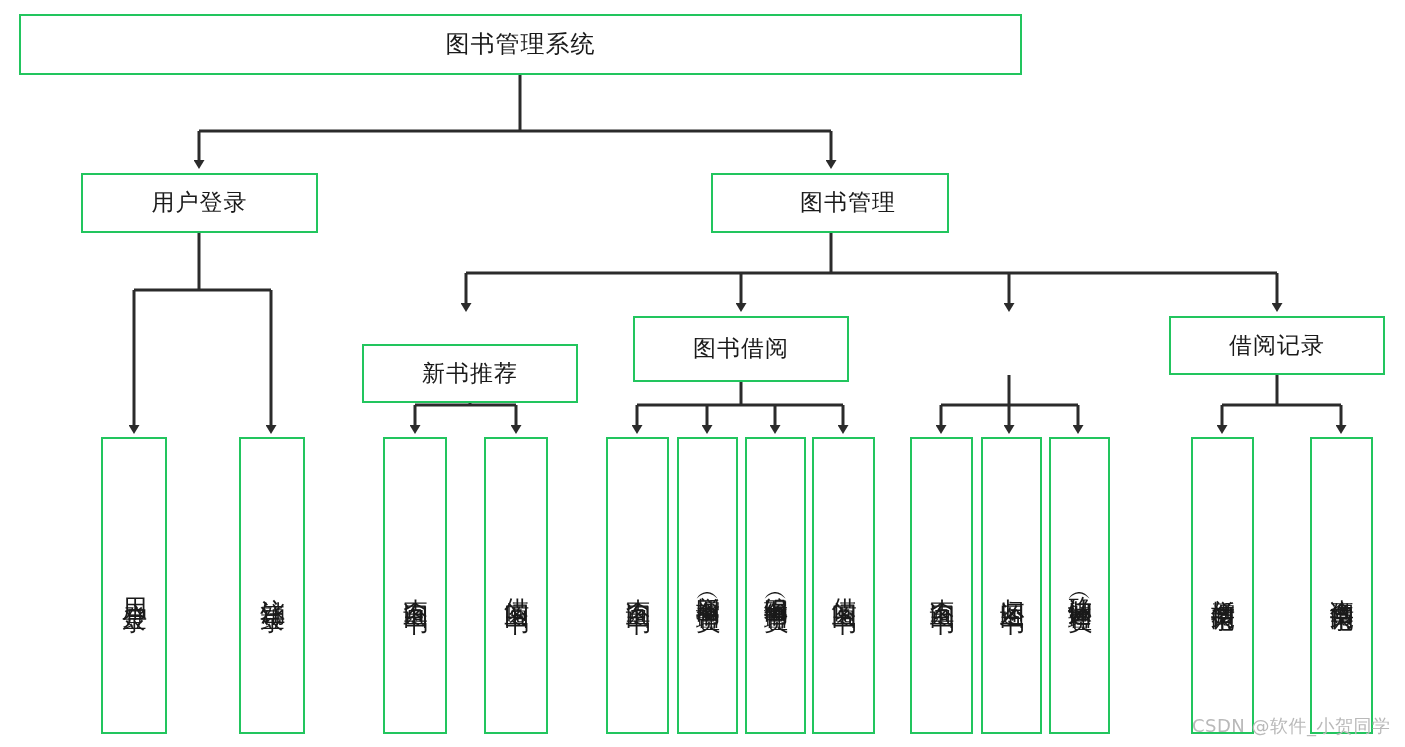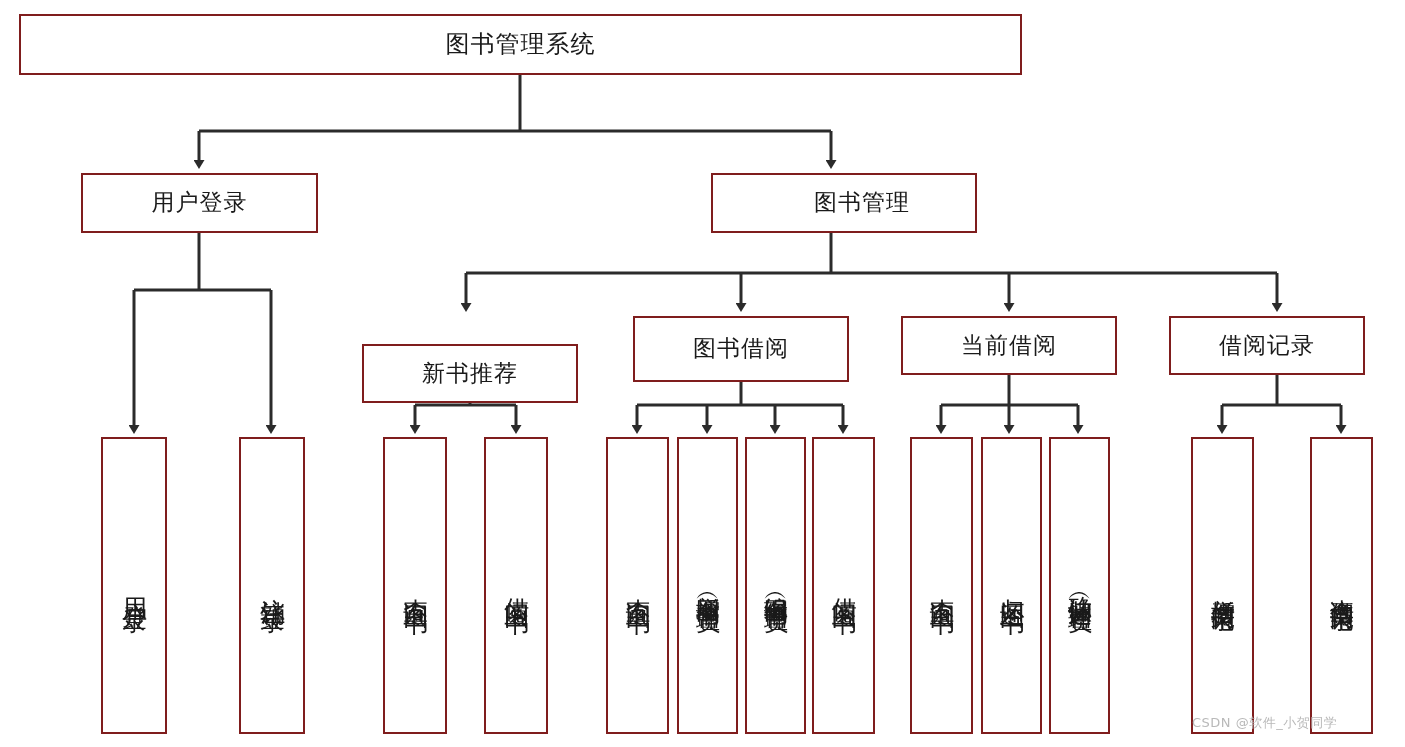--- a/index.html
+++ b/index.html
@@ -23,21 +23,21 @@
     left: 0;
     top: 0;
     width: 1405px;
     height: 747px;
     pointer-events: none;
   }
   .node {
     position: absolute;
     box-sizing: border-box;
     background: #ffffff;
-    border: 2px solid #7f1d1d;
+    border: 2px solid #22c55e;
     display: flex;
     align-items: center;
     justify-content: center;
     color: #1a1a1a;
     z-index: 2;
   }
   .node-label {
     display: block;
     text-align: center;
     line-height: 1.18;
@@ -66,21 +66,21 @@
     white-space: nowrap;
     text-align: center;
   }
   .node.vert.narrow .node-label {
     font-size: 24px;
     letter-spacing: 2px;
   }
   .watermark {
     position: absolute;
     color: #b9b9b9;
-    font-size: 13px;
+    font-size: 18px;
     letter-spacing: 0.5px;
     white-space: nowrap;
     z-index: 5;
     font-family: "DejaVu Sans", "Liberation Sans", sans-serif;
   }
 </style>
 </head>
 <body>
 
 <div id="canvas">
@@ -136,34 +136,31 @@
     </g>
   </svg>
 
   <div class="node horiz root" style="left:19px; top:14px; width:1003px; height:61px;">
     <span class="node-label">图书管理系统</span>
   </div>
 
   <div class="node horiz" style="left:81px; top:173px; width:237px; height:60px;">
     <span class="node-label">用户登录</span>
   </div>
-  <div class="node horiz" style="left:711px; top:173px; width:266px; height:60px;padding-left:36px;">
+  <div class="node horiz" style="left:711px; top:173px; width:238px; height:60px;padding-left:36px;">
     <span class="node-label">图书管理</span>
   </div>
 
   <div class="node horiz" style="left:362px; top:316px; width:216px; height:59px;margin-top:28px;">
     <span class="node-label">新书推荐</span>
   </div>
   <div class="node horiz" style="left:633px; top:316px; width:216px; height:66px;">
     <span class="node-label">图书借阅</span>
   </div>
-  <div class="node horiz" style="left:901px; top:316px; width:216px; height:59px;">
-    <span class="node-label">当前借阅</span>
-  </div>
-  <div class="node horiz" style="left:1169px; top:316px; width:196px; height:59px;">
+  <div class="node horiz" style="left:1169px; top:316px; width:216px; height:59px;">
     <span class="node-label">借阅记录</span>
   </div>
 
   <div class="node vert" style="left:101px; top:437px; width:66px; height:297px;">
     <span class="node-label">用户登录</span>
   </div>
   <div class="node vert" style="left:239px; top:437px; width:66px; height:297px;">
     <span class="node-label">注销登录</span>
   </div>
 

